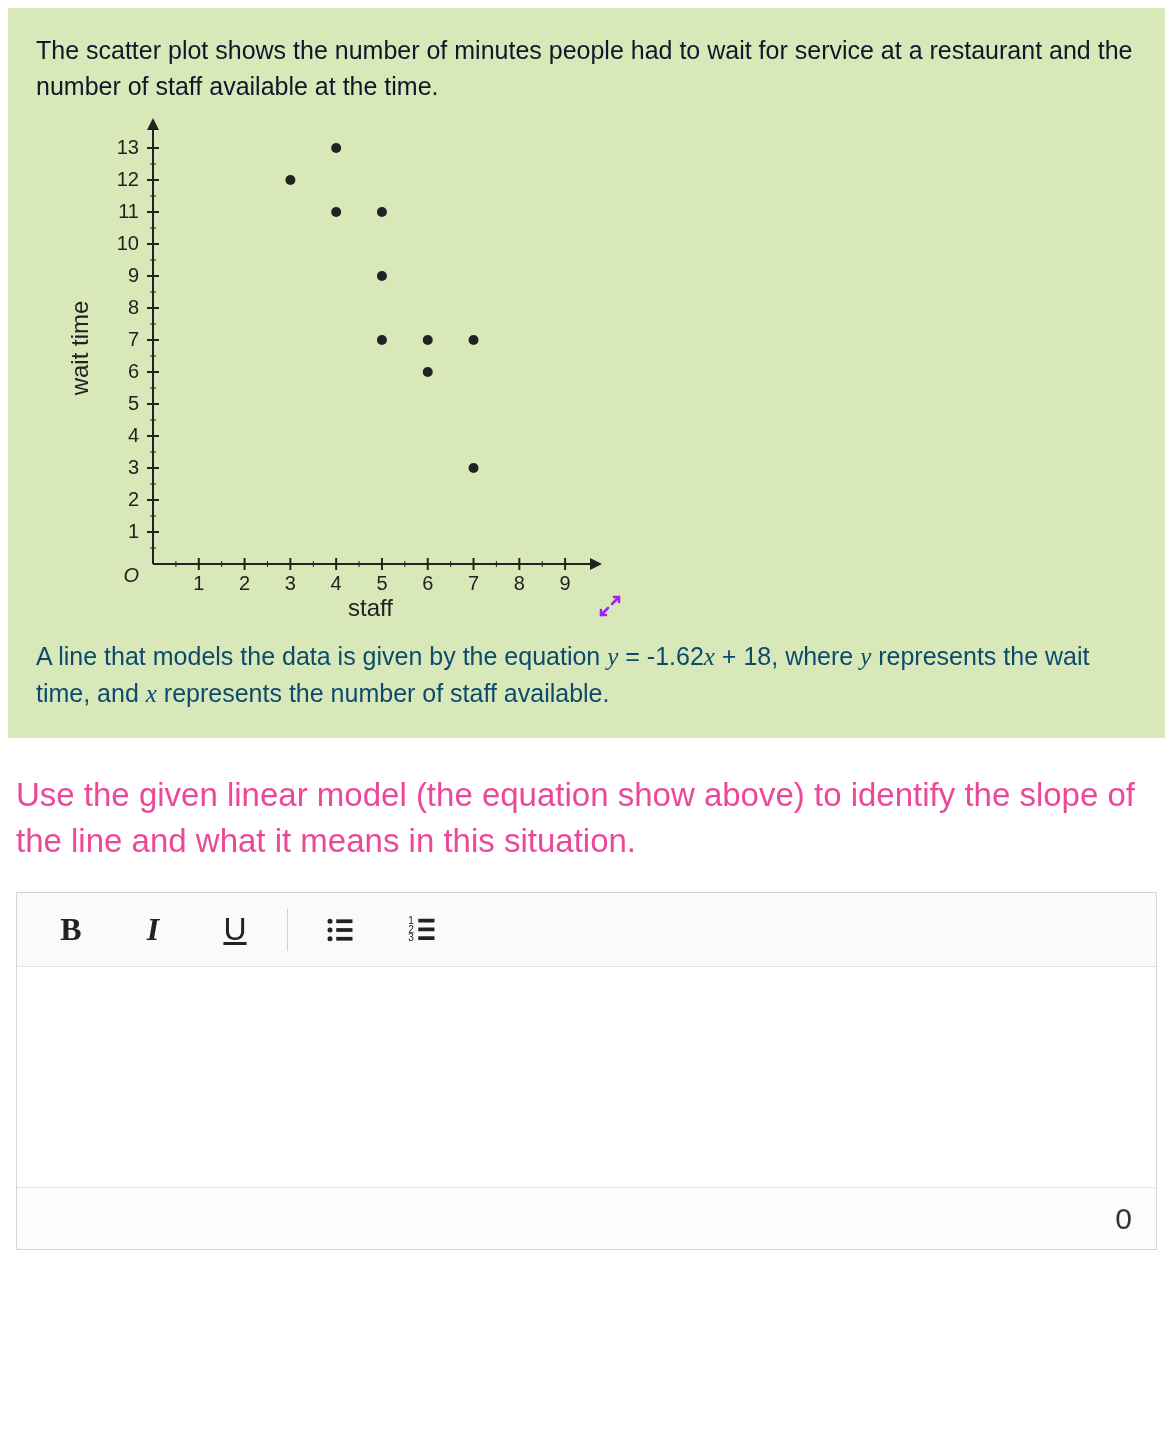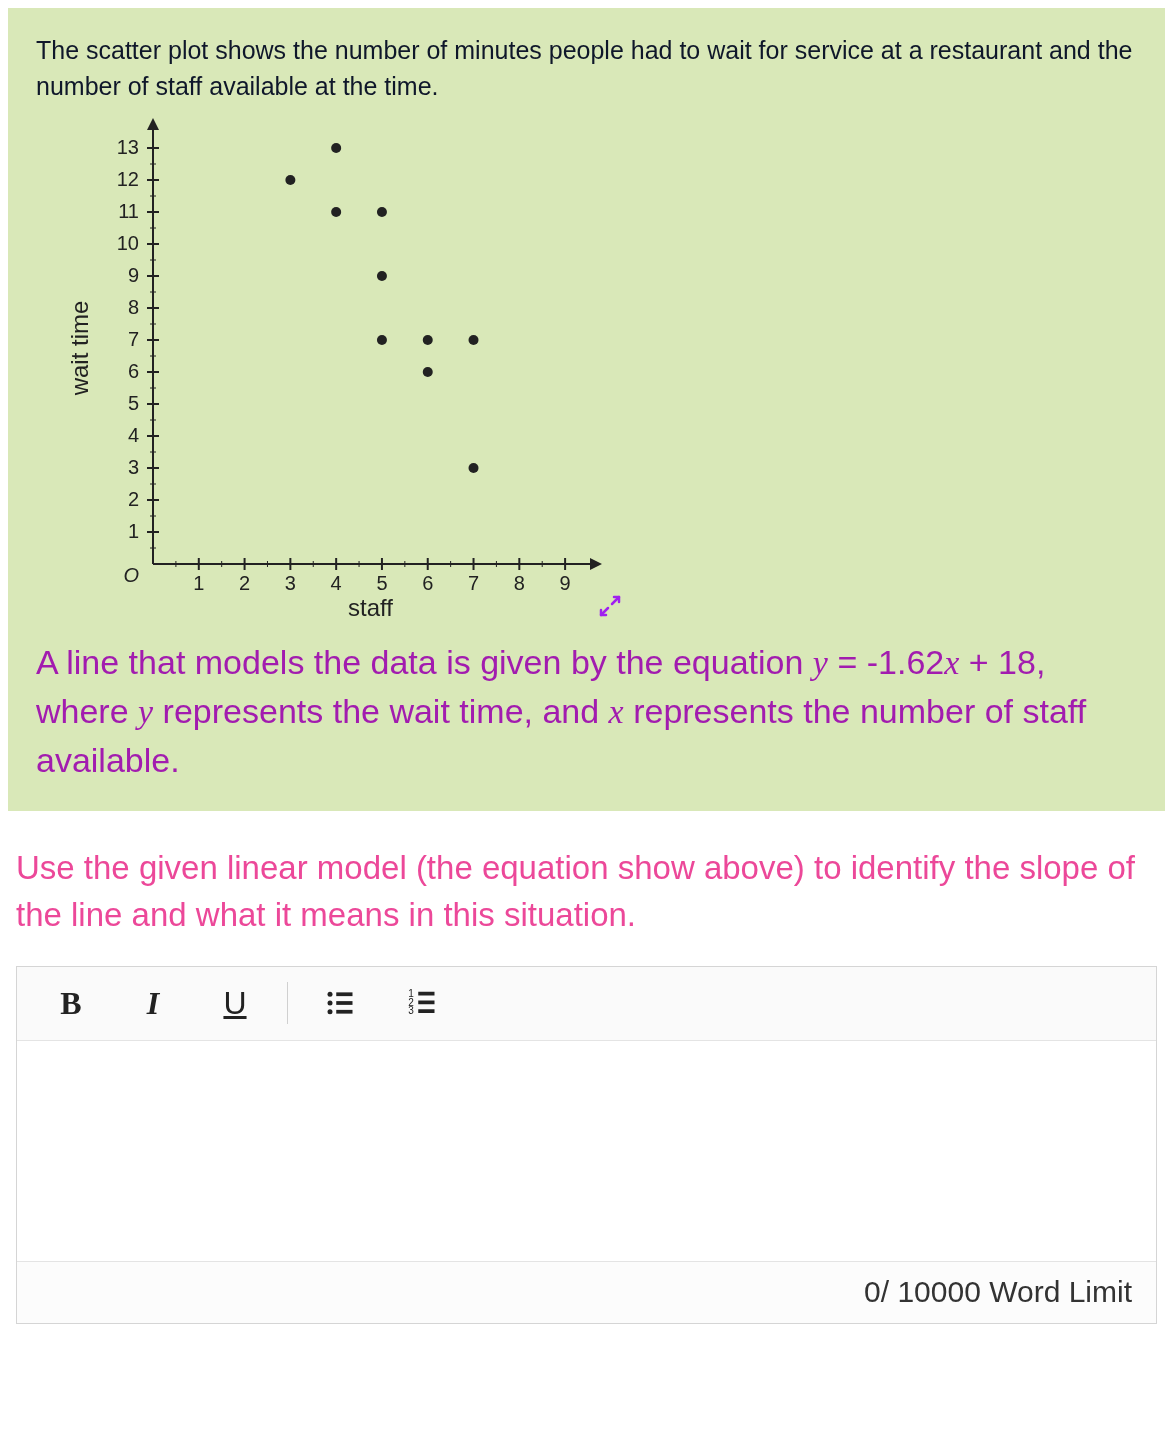--- a/index.html
+++ b/index.html
@@ -26,23 +26,23 @@
   }
   .expand-icon {
     position: absolute;
     left: 540px;
     top: 480px;
     color: #a020f0;
     cursor: pointer;
     font-size: 22px;
   }
   .below-chart {
-    font-size: 34px;
+    font-size: 25px;
     line-height: 1.45;
-    color: #a21caf;
+    color: #0c4a6e;
   }
   .mathvar {
     font-family: "Times New Roman", Times, serif;
     font-style: italic;
   }
   .question {
     font-size: 33px;
     line-height: 1.4;
     color: #ec4899;
     padding: 34px 16px 28px 16px;
@@ -232,15 +232,14 @@
         <text x="1" y="14" font-size="8" fill="#222" font-family="Arial">2</text>
         <rect x="9" y="10" width="13" height="3" fill="#222"></rect>
         <text x="1" y="21" font-size="8" fill="#222" font-family="Arial">3</text>
         <rect x="9" y="17" width="13" height="3" fill="#222"></rect>
       </svg>
     </div>
   </div>
   <div class="editor-area" contenteditable="true" style=""></div>
   <div class="editor-footer">
     <span>0</span>
-      <span> / 10000 Word Limit</span>
   </div>
 </div>
 
 </body></html>

